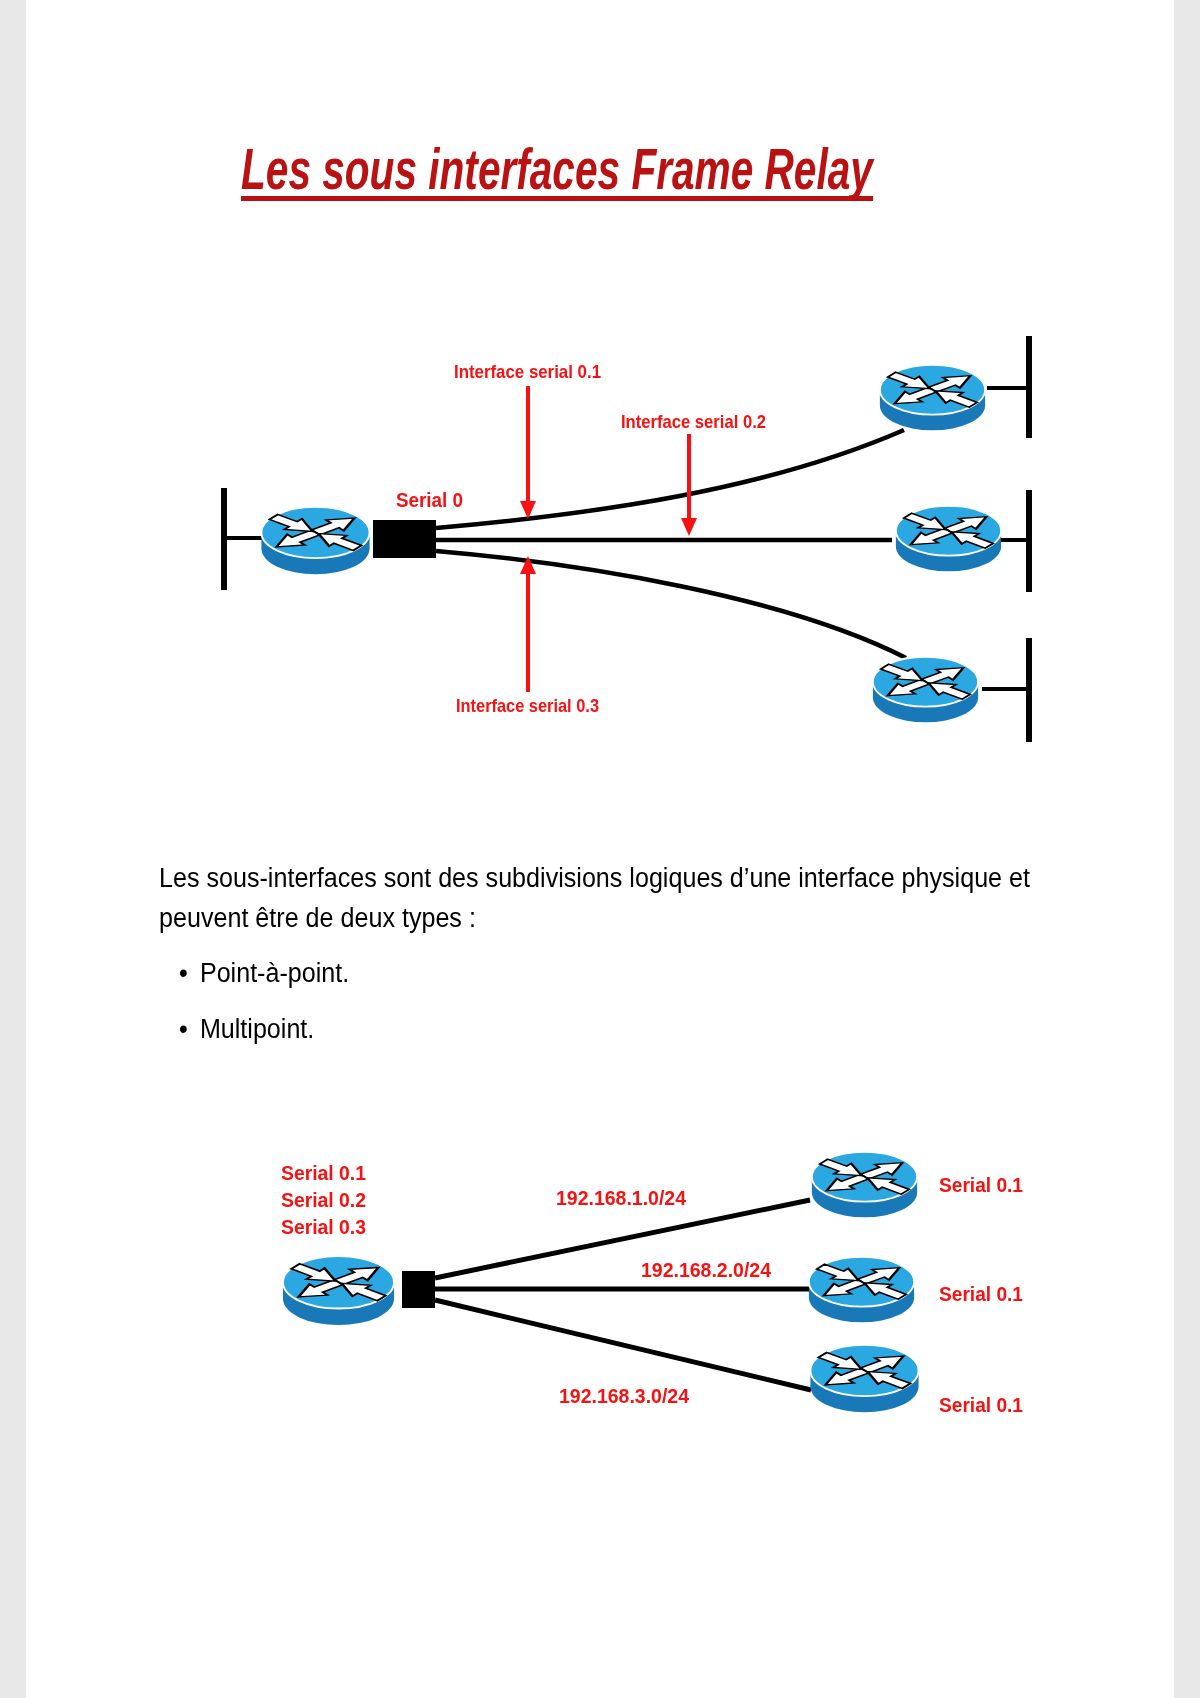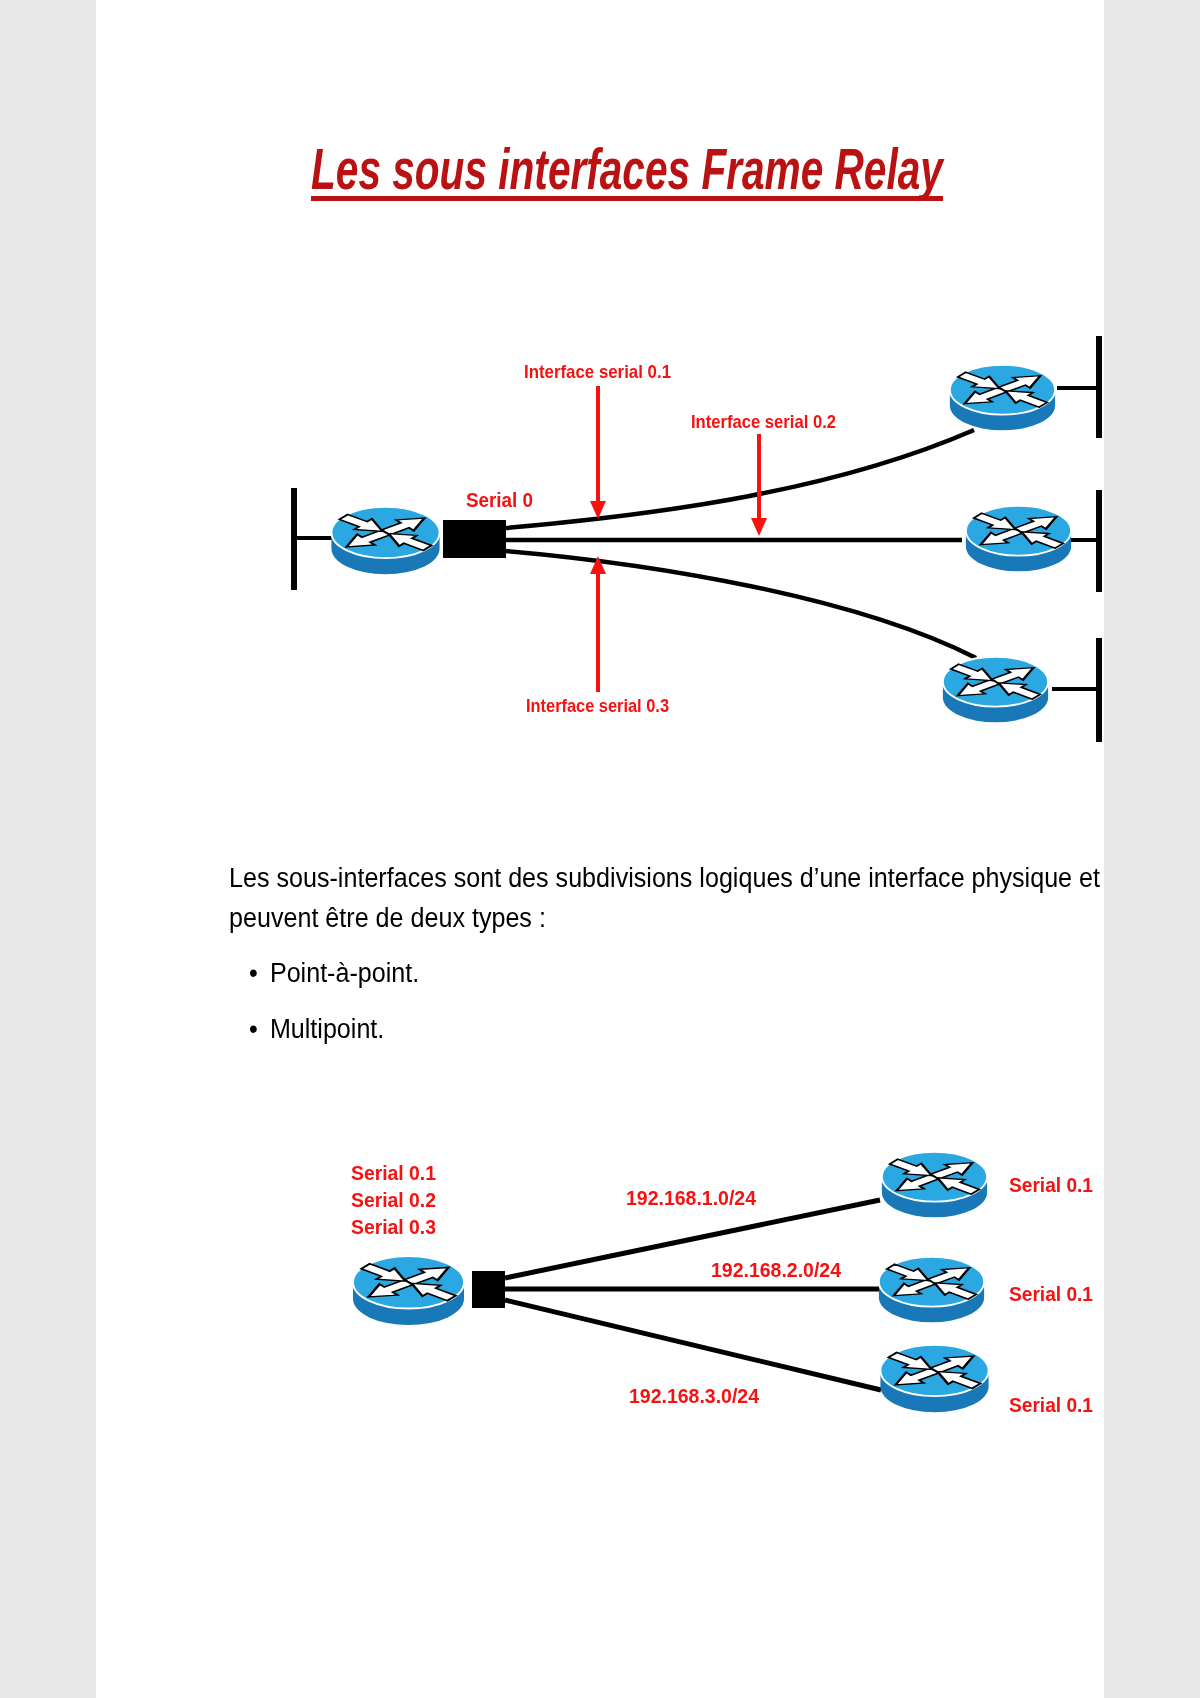--- a/index.html
+++ b/index.html
@@ -1,17 +1,17 @@
 <!DOCTYPE html>
 <html><head>
 <meta charset="utf-8">
 <style>
   html,body { margin:0; padding:0; background:#e8e8e8; }
   .page {
-    position:relative; width:1008px; height:1698px; margin:0 auto;
+    position:relative; width:1148px; height:1698px; margin:0 auto;
     background:#ffffff; overflow:hidden;
     font-family:"Liberation Sans", sans-serif;
   }
   
   .title-wrap { position:absolute; left:215px; top:141px; }
   .title {
     display:inline-block; white-space:nowrap;
     font-family:"Liberation Sans", sans-serif;
     font-style:italic; font-weight:700;
     font-size:58px; line-height:0.95;

